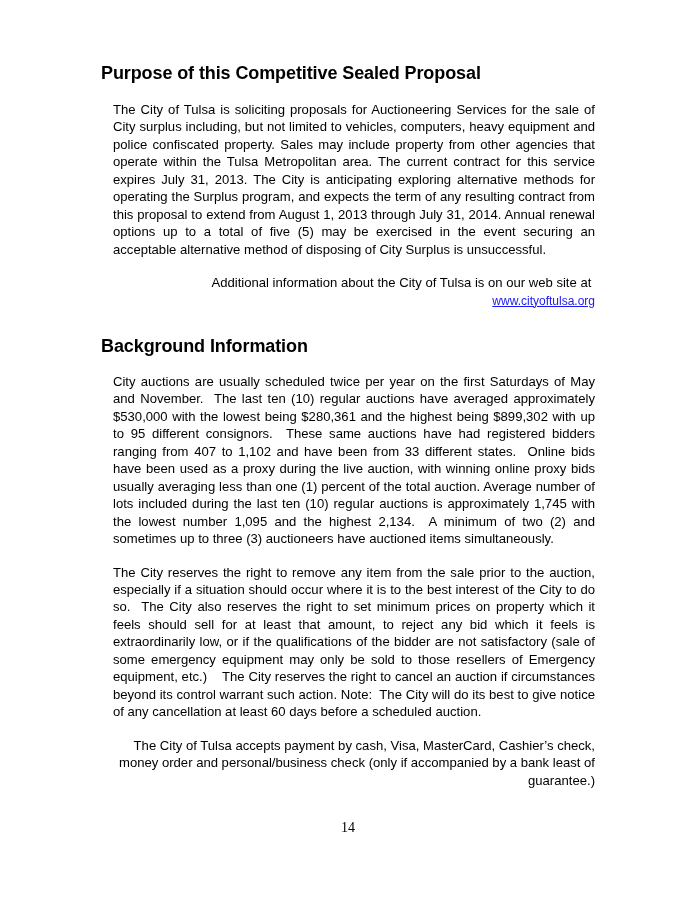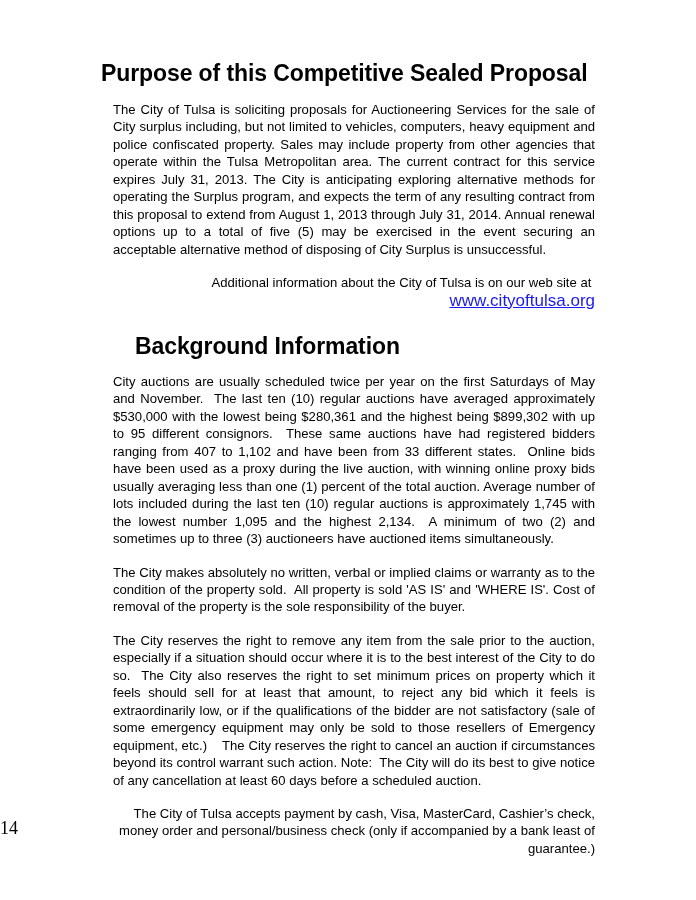--- a/index.html
+++ b/index.html
@@ -23,32 +23,31 @@
     box-sizing: border-box;
   }
   .content {
     position: absolute;
     left: 101px;
     top: 62px;
     width: 494px;
   }
   h1.section-heading {
     font-family: "Liberation Sans", sans-serif;
-    font-size: 23px;
+    font-size: 18px;
     font-weight: bold;
     line-height: 22px;
     letter-spacing: -0.1px;
     margin: 0 0 17px 0;
     padding: 0;
     color: #000000;
   }
   h1.section-heading.second {
     margin-top: 25px;
     margin-bottom: 16px;
-    margin-left: 34px;
   }
   p.body-text {
     font-family: "Liberation Sans", sans-serif;
     font-size: 13.1px;
     line-height: 17.45px;
     margin: 0 0 16px 12px;
     padding: 0;
     color: #000000;
     text-align: justify;
     text-justify: inter-word;
@@ -56,31 +55,31 @@
   }
   p.body-text.ragged {
     text-align: right;
   }
   p.body-text:last-of-type {
     margin-bottom: 0;
   }
   a.weblink {
     color: #1a1aee;
     text-decoration: underline;
-    font-size: 17px;
+    font-size: 12px;
     font-family: "Liberation Sans", sans-serif;
   }
   .page-number {
     position: absolute;
     left: 0;
     top: 820px;
     width: 696px;
-    text-align: left;
+    text-align: center;
     font-family: "Liberation Serif", serif;
-    font-size: 18px;
+    font-size: 14px;
     line-height: 16px;
     color: #000000;
   }
 </style>
 </head>
 <body>
 
 <div class="page">
 
   <div class="content">
@@ -88,21 +87,20 @@
     <h1 class="section-heading">Purpose of this Competitive Sealed Proposal</h1>
 
     <p class="body-text">The City of Tulsa is soliciting proposals for Auctioneering Services for the sale of City surplus including, but not limited to vehicles, computers, heavy equipment and police confiscated property. Sales may include property from other agencies that operate within the Tulsa Metropolitan area. The current contract for this service expires July 31, 2013. The City is anticipating exploring alternative methods for operating the Surplus program, and expects the term of any resulting contract from this proposal to extend from August 1, 2013 through July 31, 2014. Annual renewal options up to a total of five (5) may be exercised in the event securing an acceptable alternative method of disposing of City Surplus is unsuccessful.</p>
 
     <p class="body-text ragged"><span>Additional information about the City of Tulsa is on our web site at </span><br><a class="weblink" href="#">www.cityoftulsa.org</a></p>
 
     <h1 class="section-heading second">Background Information</h1>
 
     <p class="body-text">City auctions are usually scheduled twice per year on the first Saturdays of May and November.  The last ten (10) regular auctions have averaged approximately $530,000 with the lowest being $280,361 and the highest being $899,302 with up to 95 different consignors.  These same auctions have had registered bidders ranging from 407 to 1,102 and have been from 33 different states.  Online bids have been used as a proxy during the live auction, with winning online proxy bids usually averaging less than one (1) percent of the total auction. Average number of lots included during the last ten (10) regular auctions is approximately 1,745 with the lowest number 1,095 and the highest 2,134.  A minimum of two (2) and sometimes up to three (3) auctioneers have auctioned items simultaneously.</p>
 
-    <p class="body-text">The City makes absolutely no written, verbal or implied claims or warranty as to the condition of the property sold.  All property is sold 'AS IS' and 'WHERE IS'. Cost of removal of the property is the sole responsibility of the buyer.</p>
 
     <p class="body-text">The City reserves the right to remove any item from the sale prior to the auction, especially if a situation should occur where it is to the best interest of the City to do so.  The City also reserves the right to set minimum prices on property which it feels should sell for at least that amount, to reject any bid which it feels is extraordinarily low, or if the qualifications of the bidder are not satisfactory (sale of some emergency equipment may only be sold to those resellers of Emergency equipment, etc.)    The City reserves the right to cancel an auction if circumstances beyond its control warrant such action. Note:  The City will do its best to give notice of any cancellation at least 60 days before a scheduled auction.</p>
 
     <p class="body-text ragged">The City of Tulsa accepts payment by cash, Visa, MasterCard, Cashier’s check, money order and personal/business check (only if accompanied by a bank least of guarantee.)</p>
 
   </div>
 
   <div class="page-number">14</div>
 
 </div>

